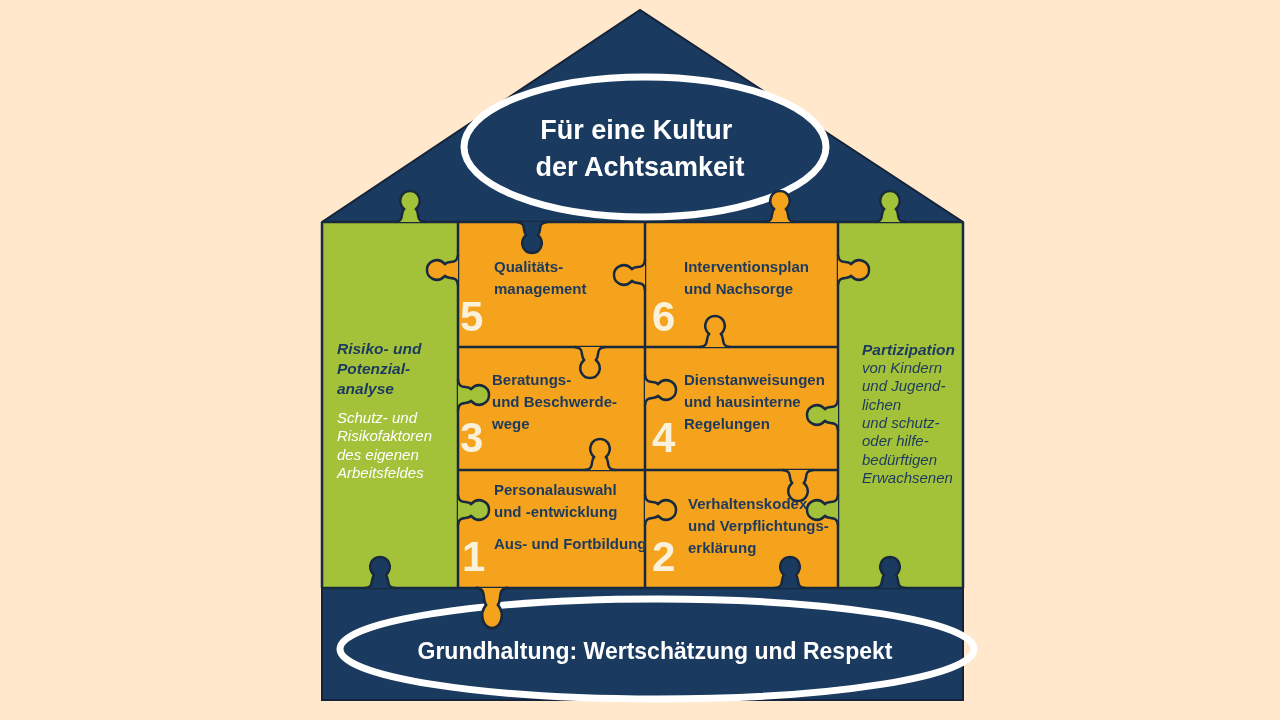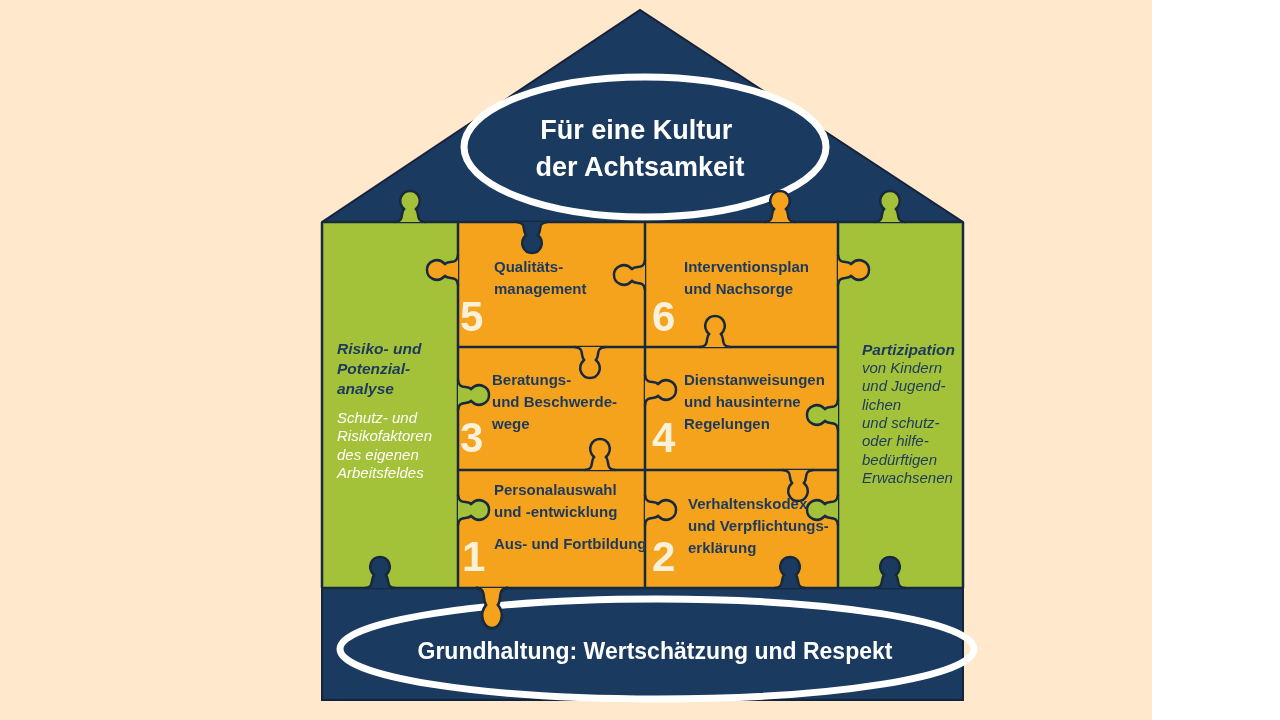--- a/index.html
+++ b/index.html
@@ -1,16 +1,16 @@
 <!DOCTYPE html>
 <html><head>
 <meta charset="utf-8">
 <style>
   html,body{margin:0;padding:0;}
-  .stage{position:relative;width:1152px;height:720px;overflow:hidden;}
+  .stage{position:relative;width:1280px;height:720px;overflow:hidden;}
   svg text{font-family:"Liberation Sans","DejaVu Sans",sans-serif;}
 </style>
 </head>
 <body>
 
 <div class="stage">
 <svg viewBox="0 0 1280 720" width="1280" height="720">
 
   <defs>
     <path id="knob" d="M -15,0 C -5,-1 -10,-9 -6,-13 C -14,-21 -8,-31 0,-31 C 8,-31 14,-21 6,-13 C 10,-9 5,-1 15,0" stroke-width="2.5" stroke-linecap="round" stroke="#17293E"></path>

